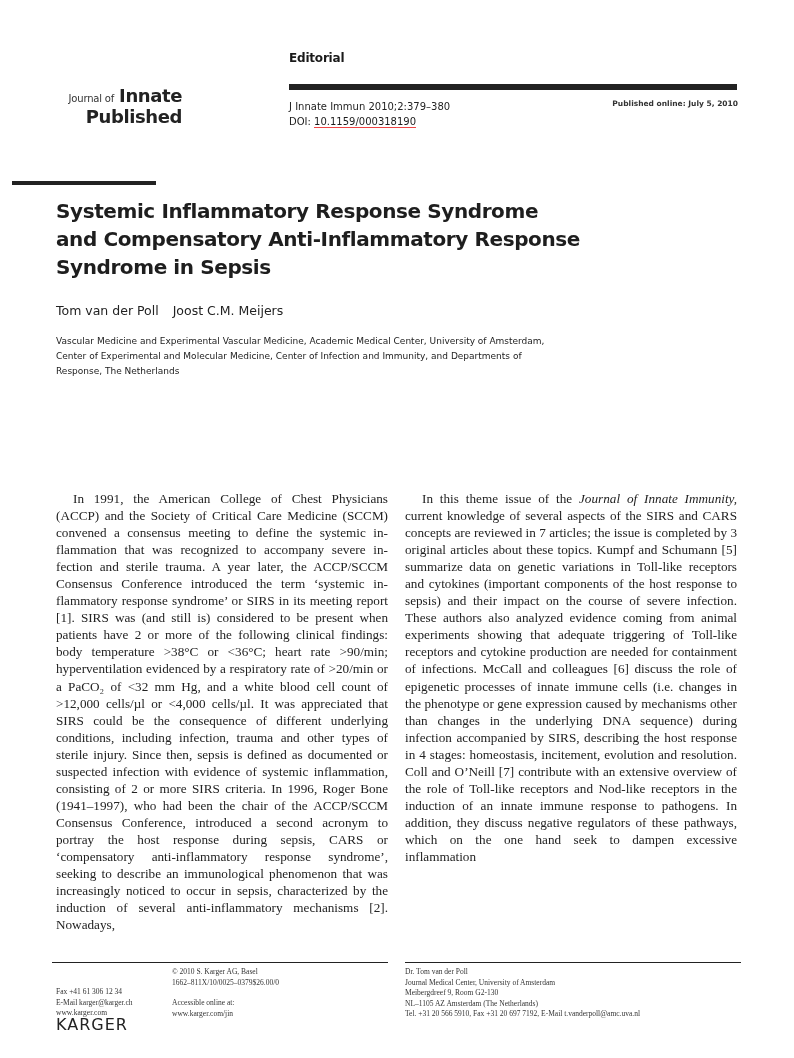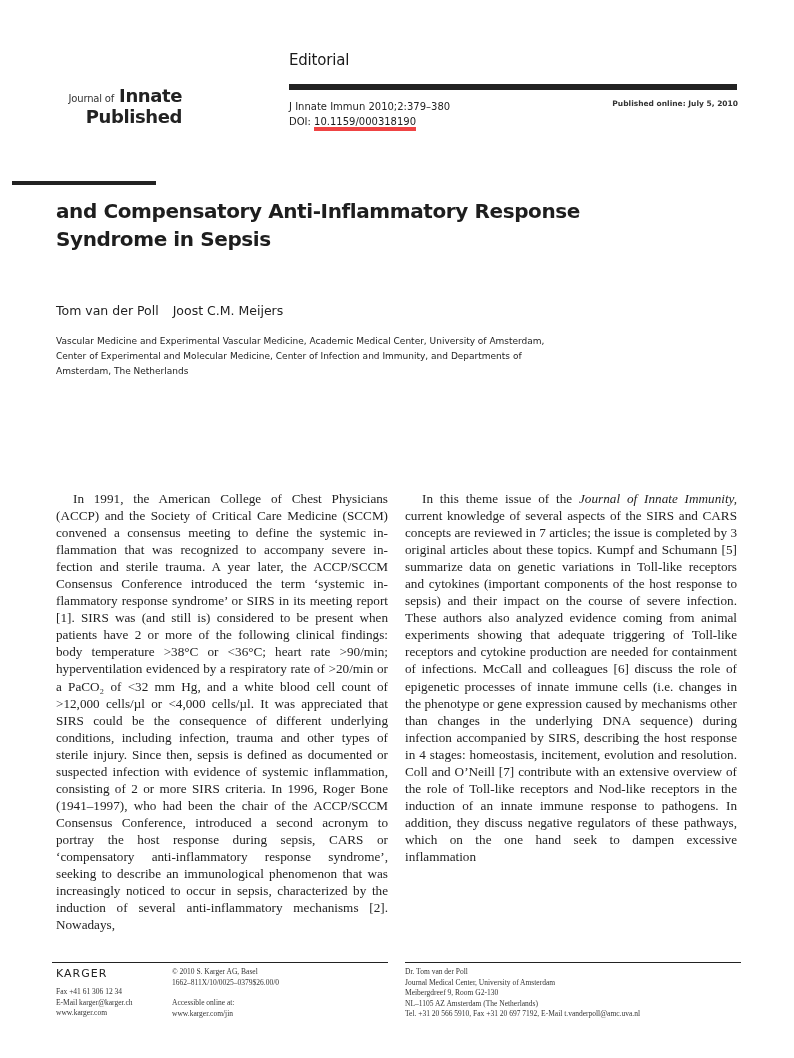--- a/index.html
+++ b/index.html
@@ -1,48 +1,48 @@
 <!DOCTYPE html>
 <html><head>
 <meta charset="utf-8">
 <style>
   html, body { margin: 0; padding: 0; background: #ffffff; }
   body { width: 794px; height: 1058px; position: relative; overflow: hidden; color: #1a1a1a; }
   .sans { font-family: "DejaVu Sans", "Liberation Sans", sans-serif; }
   .serif { font-family: "Liberation Serif", "DejaVu Serif", serif; }
 
-  .editorial-label { position: absolute; left: 289px; top: 51px; font-size: 15px; font-weight: normal; letter-spacing: -0.2px; }
+  .editorial-label { position: absolute; left: 289px; top: 51px; font-size: 12px; font-weight: bold; letter-spacing: -0.2px; }
   .header-rule { position: absolute; left: 289px; top: 84px; width: 448px; height: 6px; background: #222; }
   .left-rule { position: absolute; left: 12px; top: 181px; width: 144px; height: 4px; background: #222; }
 
   .journal-logo { position: absolute; left: 56px; top: 87px; width: 126px; text-align: right; line-height: 18px; }
   .journal-logo .small { font-size: 10px; color: #333; letter-spacing: -0.2px; }
   .journal-logo .big { font-size: 18px; font-weight: bold; color: #222; letter-spacing: -0.4px; }
   .journal-logo .line2 { display: block; font-size: 18px; font-weight: bold; color: #222; letter-spacing: -0.4px; }
 
   .citation { position: absolute; left: 289px; top: 99px; font-size: 10px; line-height: 15px; color: #222; }
-  .citation a { color: #1a1a1a; text-decoration: none; border-bottom: 4px solid #ef4444; margin-top: 10px; }
+  .citation a { color: #1a1a1a; text-decoration: none; border-bottom: 1px solid #ef4444; margin-top: 10px; }
   .published { position: absolute; right: 56px; top: 99px; font-size: 7.5px; font-weight: bold; color: #333; padding-left: 40px; }
 
   .title { position: absolute; left: 56px; top: 197px; width: 620px; font-size: 20px; font-weight: bold; line-height: 28px; letter-spacing: -0.4px; color: #1e1e1e; margin: 0; }
   .authors { position: absolute; left: 56px; top: 303px; font-size: 12.5px; color: #222; }
   .authors span + span { margin-left: 14px; }
   .affiliation { position: absolute; left: 56px; top: 334px; width: 560px; font-size: 9px; line-height: 15px; color: #222; }
 
   .col { position: absolute; top: 490px; width: 332px; font-size: 13.2px; line-height: 17.05px; text-align: justify; color: #222; hyphens: manual; }
   .col-left { left: 56px; }
   .col-right { left: 405px; }
   .col p { margin: 0; }
   .col p.indent { text-indent: 17px; }
   .col i { font-style: italic; }
 
   .footer-rule { position: absolute; top: 962px; height: 1px; background: #222; }
   .footer-rule.left { left: 52px; width: 336px; }
   .footer-rule.right { left: 405px; width: 336px; }
-  .karger-logo { position: absolute; left: 56px; top: 967px; font-size: 11px; letter-spacing: 1px; color: #222; }
+  .karger-logo { position: absolute; left: 56px; top: 1015px; font-size: 16px; letter-spacing: 1px; color: #222; }
   .footer-contact { position: absolute; left: 56px; top: 987px; font-size: 7.5px; line-height: 10.5px; color: #333; }
   .footer-copyright { position: absolute; left: 172px; top: 967px; font-size: 7.5px; line-height: 10.5px; color: #333; }
   .footer-access { position: absolute; left: 172px; top: 998px; font-size: 7.5px; line-height: 10.5px; color: #333; }
   .footer-corr { position: absolute; left: 405px; top: 967px; font-size: 7.5px; line-height: 10.5px; color: #333; }
   .footer-contact div, .footer-copyright div, .footer-access div, .footer-corr div { white-space: nowrap; }
 </style>
 </head>
 <body>
 
 <div class="editorial-label sans">Editorial</div>
@@ -58,32 +58,33 @@
   <div>J Innate Immun 2010;2:379–380</div>
   <div>
     <span>DOI: </span><a href="#">10.1159/000318190</a>
   </div>
 </div>
 <div class="published sans">Published online: July 5, 2010</div>
 
 <div class="left-rule"></div>
 
 <h1 class="title sans">
+  <div>Systemic Inflammatory Response Syndrome</div>
   <div>and Compensatory Anti-Inflammatory Response</div>
   <div>Syndrome in Sepsis</div>
 </h1>
 
 <div class="authors sans">
   <span>Tom van der Poll</span><span>Joost C.M. Meijers</span>
 </div>
 
 <div class="affiliation sans">
   <div>Vascular Medicine and Experimental Vascular Medicine, Academic Medical Center, University of Amsterdam,</div>
   <div>Center of Experimental and Molecular Medicine, Center of Infection and Immunity, and Departments of</div>
-  <div>Amsterdam, The Netherlands</div>
+  <div>Response, The Netherlands</div>
 </div>
 
 <div class="col col-left serif">
   <p class="indent">In 1991, the American College of Chest Physicians (ACCP) and the Society of Critical Care Medicine (SCCM) convened a consensus meeting to define the systemic in­flammation that was recognized to accompany severe in­fection and sterile trauma. A year later, the ACCP/SCCM Consensus Conference introduced the term ‘systemic in­flammatory response syndrome’ or SIRS in its meeting report [1]. SIRS was (and still is) considered to be present when patients have 2 or more of the following clinical findings: body temperature &gt;38°C or &lt;36°C; heart rate &gt;90/min; hyperventilation evidenced by a respiratory rate of &gt;20/min or a PaCO₂ of &lt;32 mm Hg, and a white blood cell count of &gt;12,000 cells/µl or &lt;4,000 cells/µl. It was appreciated that SIRS could be the consequence of different underlying conditions, including infection, trauma and other types of sterile injury. Since then, sepsis is defined as documented or suspected infection with ev­idence of systemic inflammation, consisting of 2 or more SIRS criteria. In 1996, Roger Bone (1941–1997), who had been the chair of the ACCP/SCCM Consensus Confer­ence, introduced a second acronym to portray the host response during sepsis, CARS or ‘compensatory anti-in­flammatory response syndrome’, seeking to describe an immunological phenomenon that was increasingly no­ticed to occur in sepsis, characterized by the induction of several anti-inflammatory mechanisms [2]. Nowadays,</p>
 </div>
 
 <div class="col col-right serif">
   <p class="indent"><span>In this theme issue of the </span><i>Journal of Innate Immunity,</i><span> current knowledge of several aspects of the SIRS and CARS concepts are reviewed in 7 articles; the issue is completed by 3 original articles about these topics. Kumpf and Schumann [5] summarize data on genetic variations in Toll-like receptors and cytokines (important compo­nents of the host response to sepsis) and their impact on the course of severe infection. These authors also ana­lyzed evidence coming from animal experiments show­ing that adequate triggering of Toll-like receptors and cy­tokine production are needed for containment of infec­tions. McCall and colleagues [6] discuss the role of epigenetic processes of innate immune cells (i.e. changes in the phenotype or gene expression caused by mecha­nisms other than changes in the underlying DNA se­quence) during infection accompanied by SIRS, describ­ing the host response in 4 stages: homeostasis, incite­ment, evolution and resolution. Coll and O’Neill [7] contribute with an extensive overview of the role of Toll-like receptors and Nod-like receptors in the induction of an innate immune response to pathogens. In addition, they discuss negative regulators of these pathways, which on the one hand seek to dampen excessive inflammation</span></p>
 </div>
 

